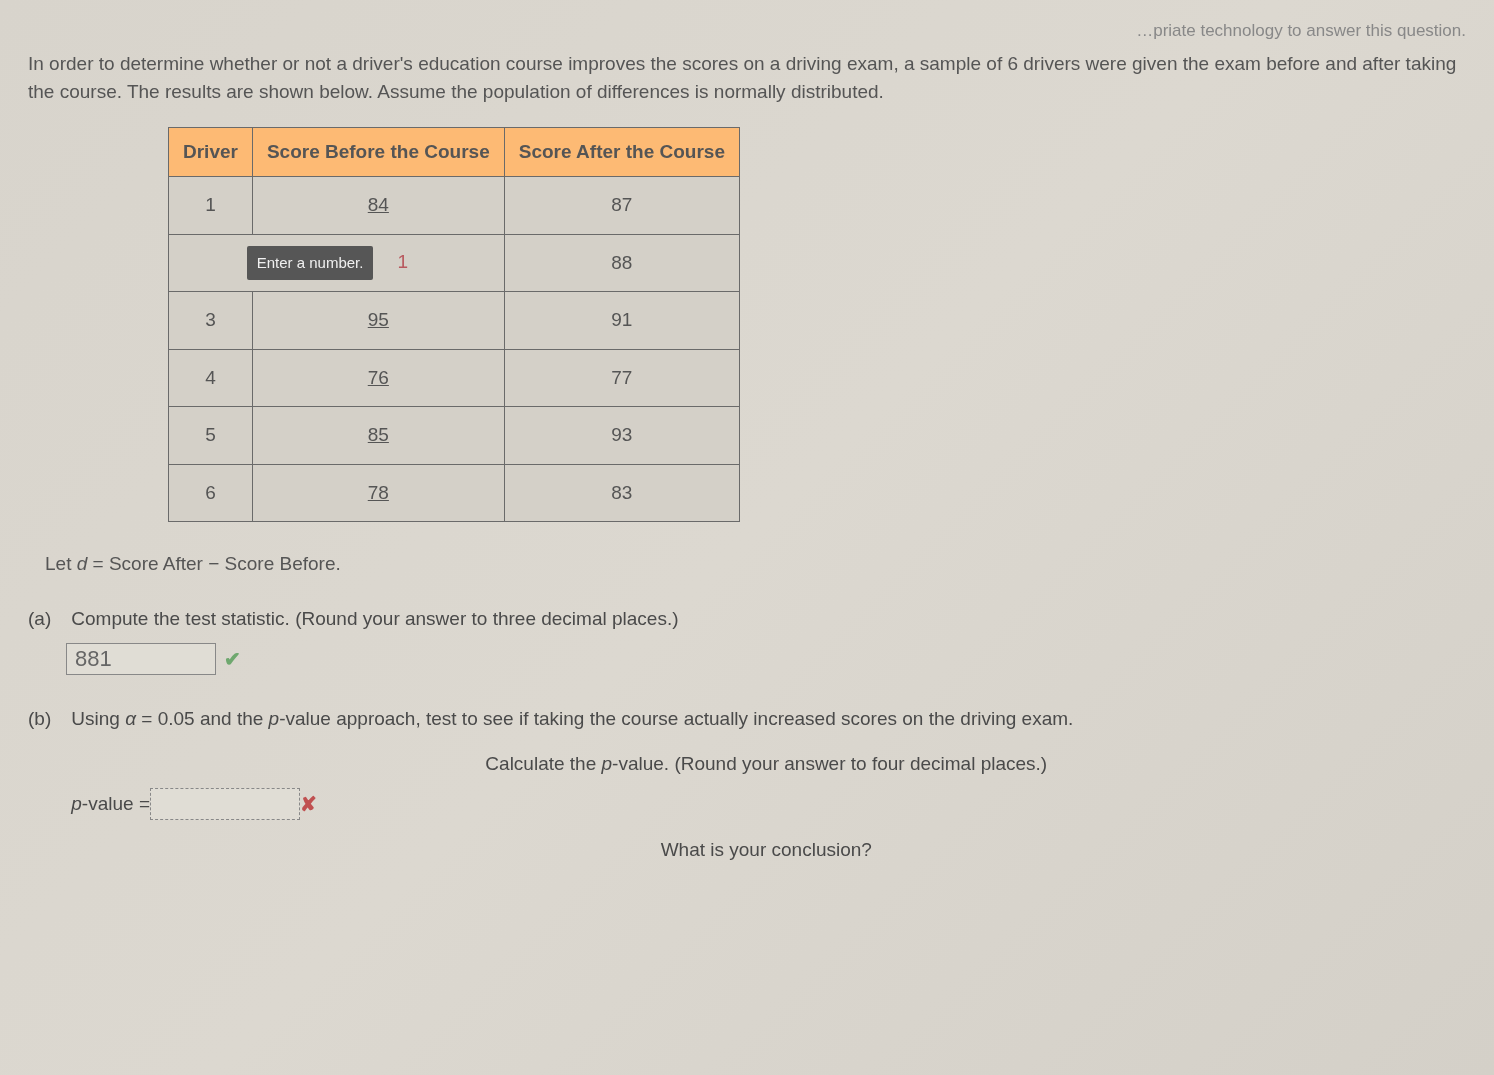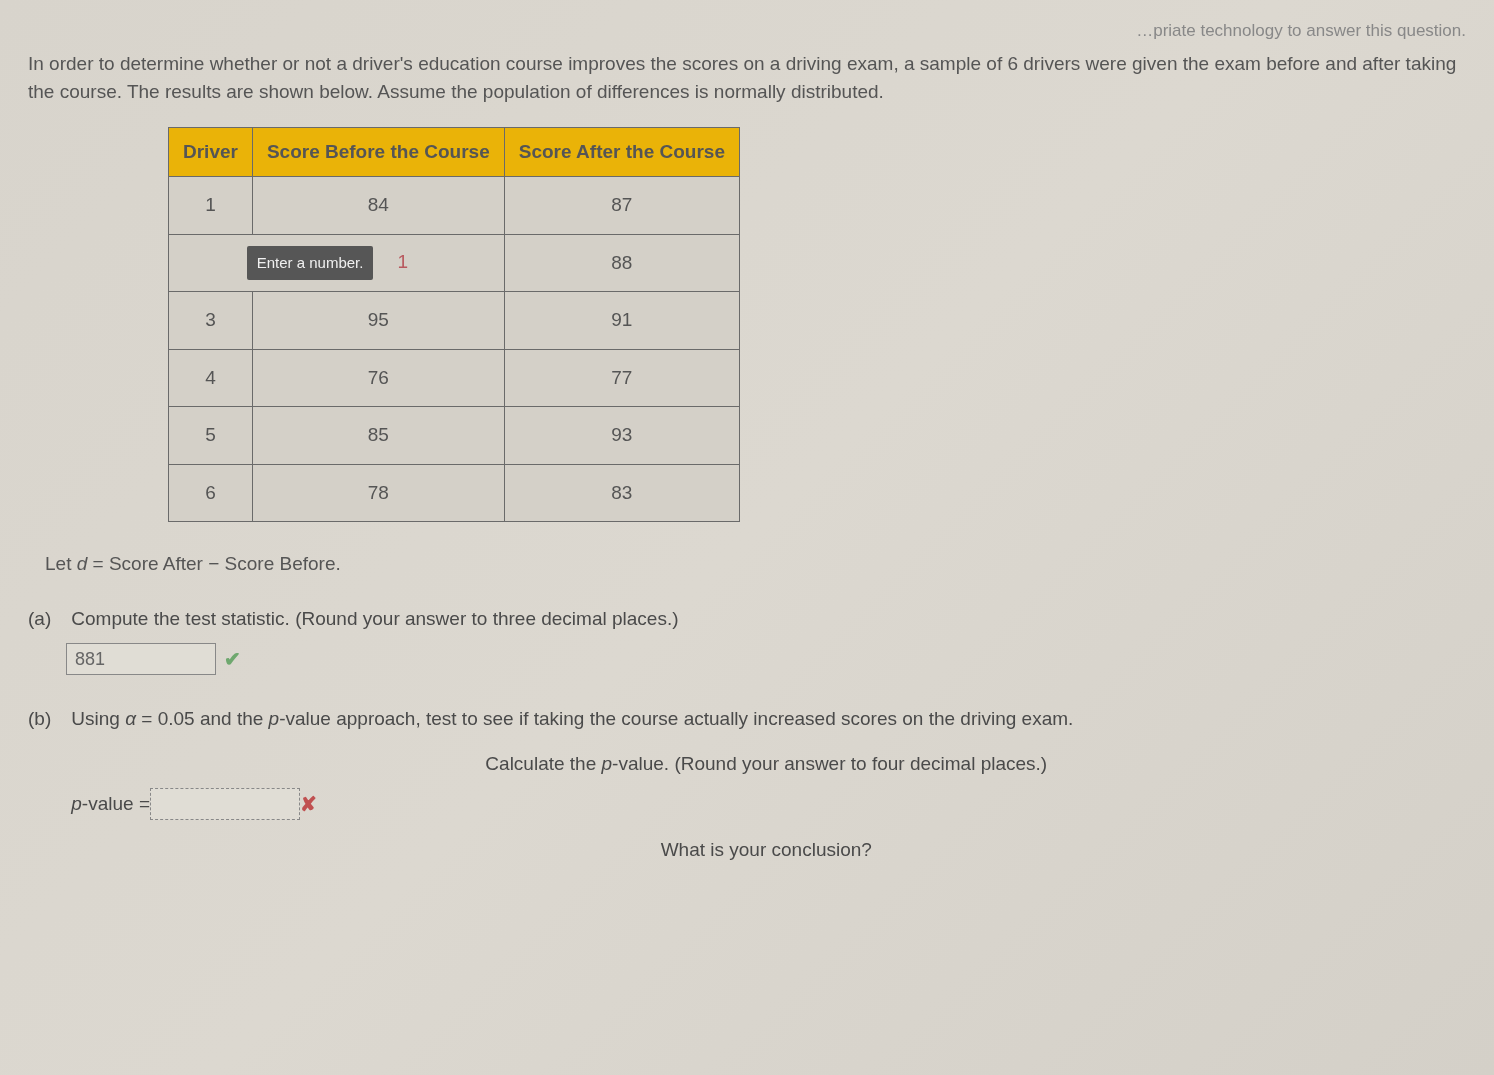--- a/index.html
+++ b/index.html
@@ -22,31 +22,31 @@
       margin-left: 140px;
       margin-bottom: 28px;
     }
     .data-table th, .data-table td {
       border: 1px solid #6a6a6a;
       text-align: center;
       padding: 14px 18px;
       font-size: 19px;
     }
     .data-table th {
-      background: #eab308;
+      background: #fdba74;
       color: #555;
       font-weight: bold;
       padding: 10px 14px;
     }
     .data-table td {
       background: #d4d0c8;
       height: 54px;
       color: #555;
     }
-    .score-before { color: #b8585e; }
+    .score-before { color: #b8585e; text-decoration: underline; }
     .tooltip-cell {
       position: relative;
       padding: 8px !important;
     }
     .tooltip {
       display: inline-block;
       background: #565656;
       color: #f0f0f0;
       font-size: 15px;
       padding: 6px 10px;
@@ -75,21 +75,21 @@
       margin-top: 10px;
       margin-left: 38px;
       display: flex;
       align-items: center;
       gap: 8px;
     }
     .answer-input {
       border: 1px solid #888;
       background: #e0ddd5;
       padding: 4px 8px;
-      font-size: 18px;
+      font-size: 22px;
       color: #666;
       width: 150px;
       height: 32px;
       font-family: inherit;
     }
     .answer-input-dashed {
       border: 1px dashed #888;
     }
     .check-icon { color: #6fa86f; font-size: 20px; font-weight: bold; }
     .x-icon { color: #c05050; font-size: 20px; font-weight: bold; }

